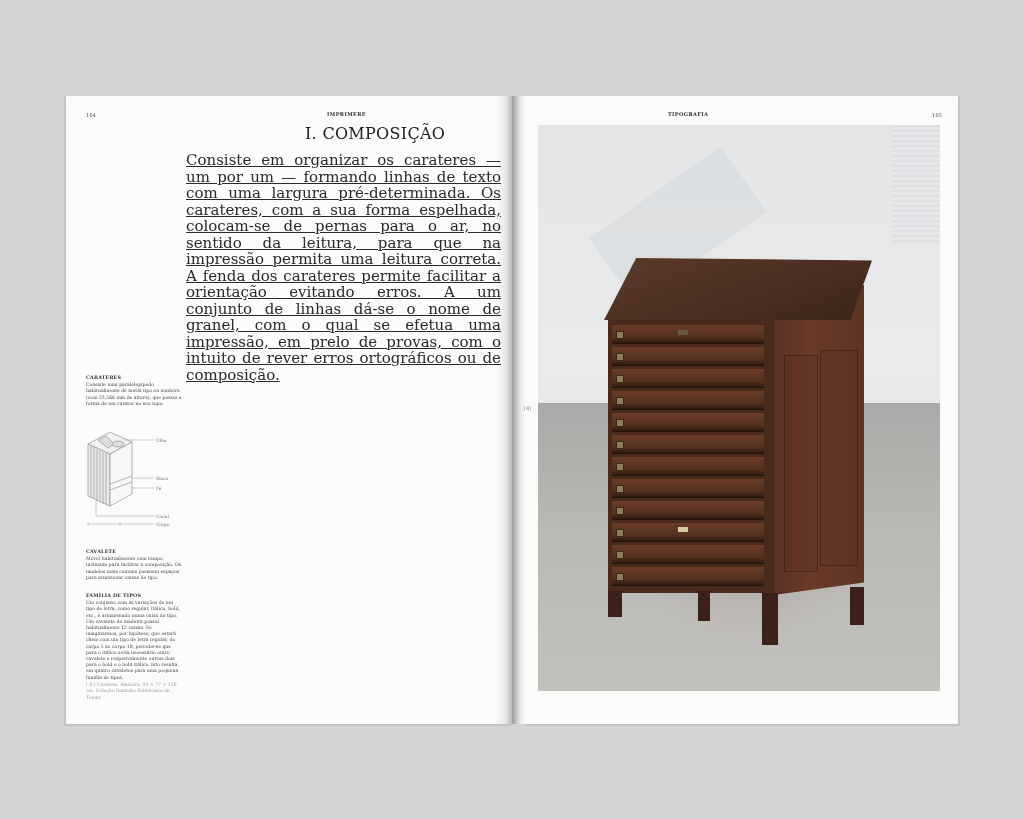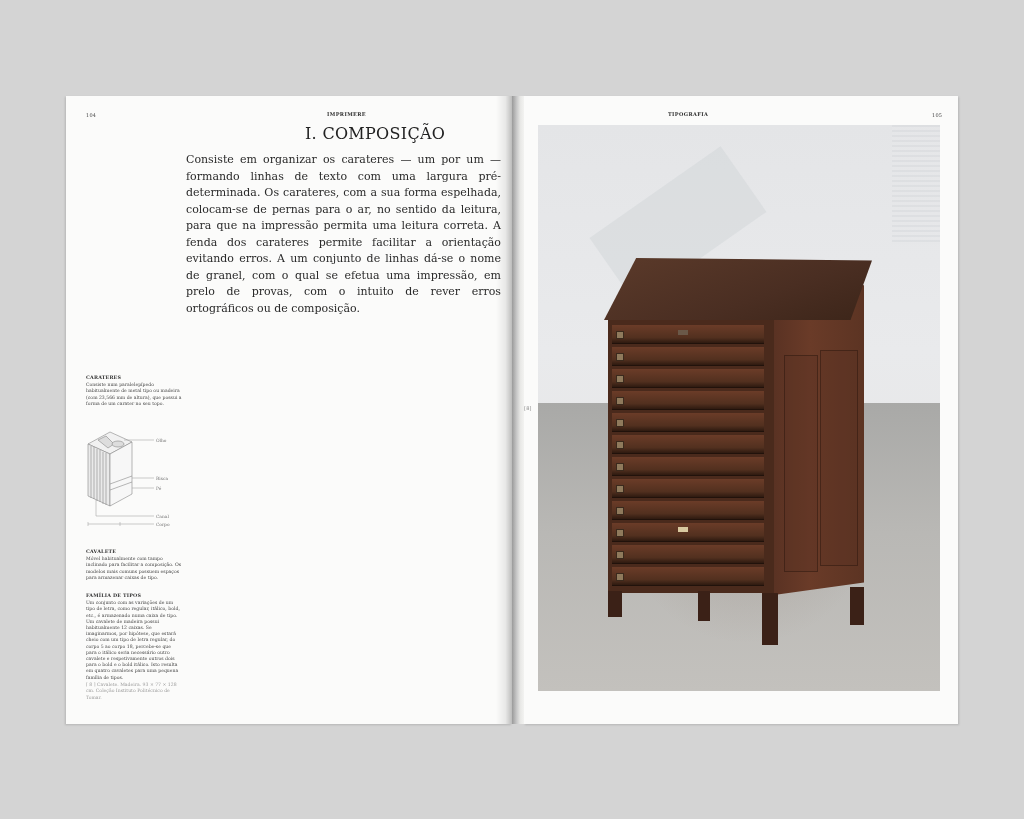--- a/index.html
+++ b/index.html
@@ -5,21 +5,21 @@
   html,body{margin:0;padding:0;}
   body{width:1024px;height:819px;background:#d4d4d4;position:relative;overflow:hidden;font-family:"DejaVu Serif",serif;}
   .page{position:absolute;top:96px;background:#fbfbfa;}
   .page-left{left:66px;width:446px;height:628px;box-shadow:-1px 1px 2px rgba(0,0,0,.15);}
   .page-right{left:524px;width:434px;height:628px;box-shadow:1px 1px 2px rgba(0,0,0,.15);}
   .gutter-left{position:absolute;left:496px;top:96px;width:16px;height:628px;background:linear-gradient(to right,rgba(0,0,0,0) 0%,rgba(0,0,0,.08) 60%,rgba(0,0,0,.25) 100%);}
   .gutter-spine{position:absolute;left:512px;top:96px;width:12px;height:628px;background:linear-gradient(to right,#9a9a9a,#c9c9c9 40%,#e8e8e6 70%,#f3f3f1);}
   .folio{position:absolute;font-size:5px;color:#444;letter-spacing:.2px;}
   .running{position:absolute;font-size:5px;font-weight:bold;color:#333;letter-spacing:.4px;}
   .chapter-title{position:absolute;left:305px;top:124px;font-size:16px;color:#222;letter-spacing:.3px;}
-  .body-text{position:absolute;left:186px;top:152px;width:315px;font-size:11px;line-height:16.5px;color:#2a2a2a;text-align:justify;}
+  .body-text{position:absolute;left:186px;top:152px;width:315px;font-size:15px;line-height:16.5px;color:#2a2a2a;text-align:justify;text-decoration:underline;}
   .side{position:absolute;left:86px;width:96px;font-size:4.6px;line-height:6.2px;color:#444;}
   .side-h{font-weight:bold;font-size:4.8px;letter-spacing:.2px;color:#333;margin-bottom:2px;}
   .caption{position:absolute;left:86px;top:682px;width:100px;font-size:4.6px;line-height:6.4px;color:#999;}
   .diagram{position:absolute;left:84px;top:428px;width:104px;height:104px;}
   .dlabel{position:absolute;font-size:4.4px;color:#777;}
   .photo{position:absolute;left:538px;top:125px;width:402px;height:566px;overflow:hidden;
     background:linear-gradient(to bottom,#e4e5e7 0%,#e9eaec 40%,#e6e6e6 72%);}
   .floor{position:absolute;left:0;top:278px;width:402px;height:288px;background:linear-gradient(to bottom,#a9a9a7 0%,#b9b8b5 45%,#c3c1bd 100%);}
   .floor-refl{position:absolute;left:90px;top:300px;width:240px;height:220px;background:radial-gradient(ellipse at center,rgba(120,95,80,.18),rgba(0,0,0,0) 70%);}
   .wall-shadow{position:absolute;left:60px;top:60px;width:160px;height:80px;transform:rotate(-35deg);background:rgba(200,205,210,.35);}

